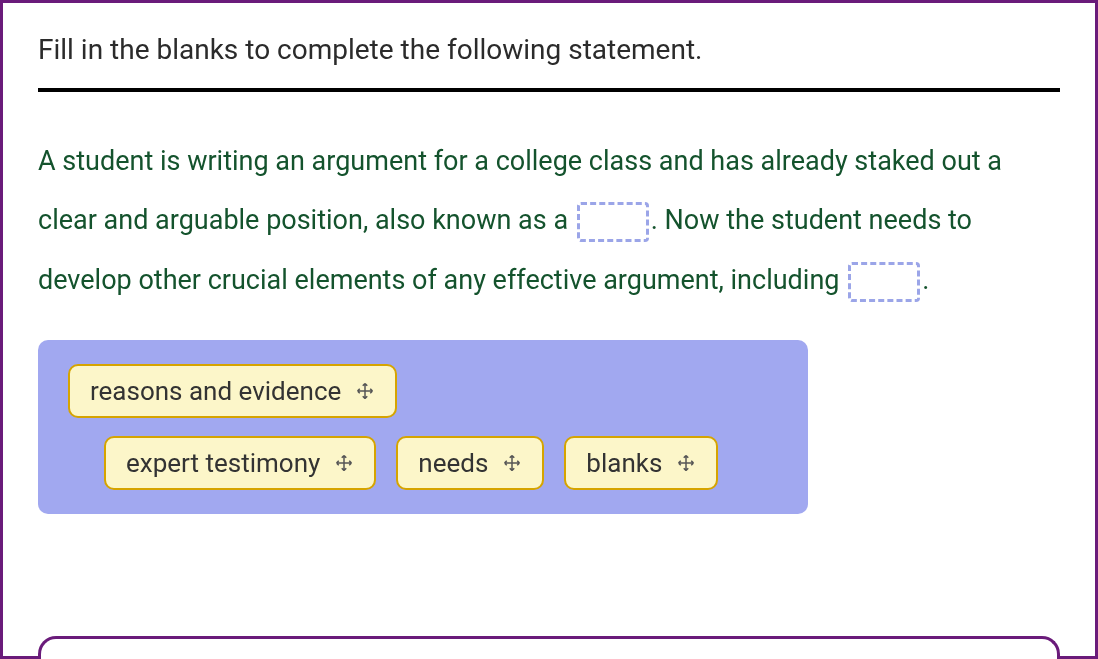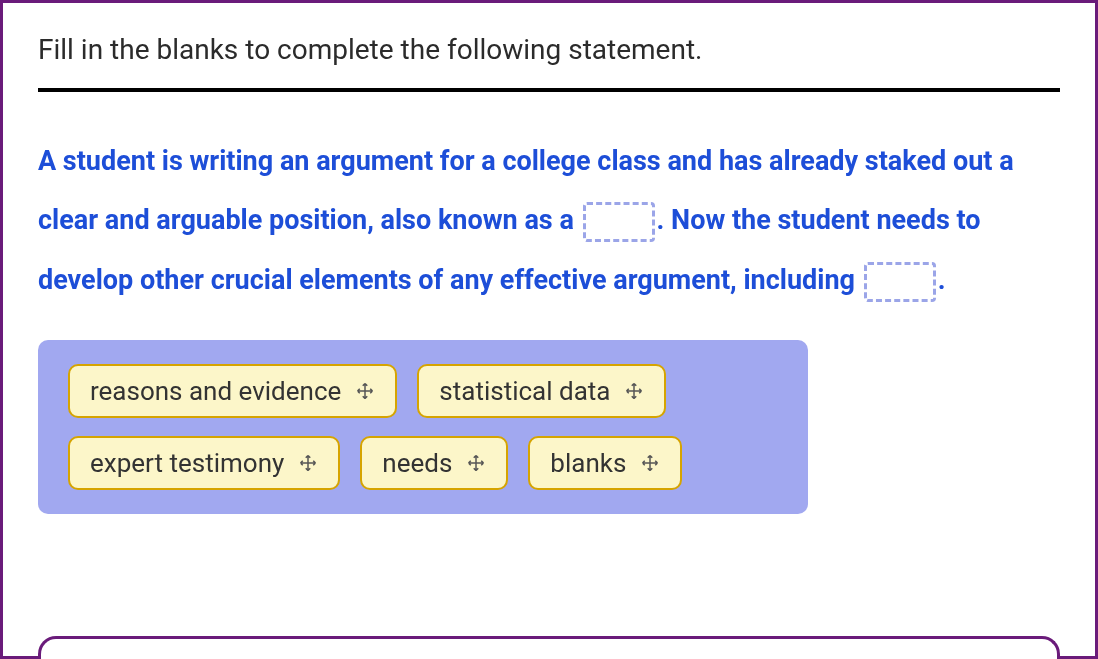--- a/index.html
+++ b/index.html
@@ -26,23 +26,23 @@
     font-weight: 400;
     margin: 0 0 22px 0;
   }
   .divider {
     border: none;
     border-top: 4px solid #000;
     margin: 0 0 40px 0;
   }
   .statement {
     font-size: 27px;
-    color: #1d4ed8;
+    color: #14532d;
     line-height: 2.2;
-    font-weight: 700;
+    font-weight: 400;
   }
   .blank {
     display: inline-block;
     width: 72px;
     height: 40px;
     border: 3px dashed #9ba5e8;
     border-radius: 4px;
     vertical-align: middle;
     margin: 0 2px;
     background: #fff;
@@ -53,21 +53,21 @@
     border-radius: 10px;
     padding: 24px 30px;
     display: inline-block;
     width: 770px;
   }
   .bank-row {
     display: flex;
     gap: 20px;
     margin-bottom: 18px;
   }
-  .bank-row:last-child { margin-bottom: 0; }
+  .bank-row:last-child { margin-bottom: 0; margin-left: 36px; }
   .chip {
     background: #fcf6c9;
     border: 2px solid #d6a400;
     border-radius: 10px;
     padding: 10px 20px;
     font-size: 26px;
     color: #333;
     display: inline-flex;
     align-items: center;
     gap: 14px;
@@ -117,28 +117,20 @@
     <div class="bank">
       <div class="bank-row">
         <div class="chip">
           <span>reasons and evidence</span>
           <span class="move-icon">
             <svg viewBox="0 0 24 24">
                 <path d="M12 2 L12 22 M2 12 L22 12 M12 2 L9 5 M12 2 L15 5 M12 22 L9 19 M12 22 L15 19 M2 12 L5 9 M2 12 L5 15 M22 12 L19 9 M22 12 L19 15"></path>
               </svg>
           </span>
         </div>
-        <div class="chip">
-          <span>statistical data</span>
-          <span class="move-icon">
-            <svg viewBox="0 0 24 24">
-                <path d="M12 2 L12 22 M2 12 L22 12 M12 2 L9 5 M12 2 L15 5 M12 22 L9 19 M12 22 L15 19 M2 12 L5 9 M2 12 L5 15 M22 12 L19 9 M22 12 L19 15"></path>
-              </svg>
-          </span>
-        </div>
       </div>
       <div class="bank-row">
         <div class="chip">
           <span>expert testimony</span>
           <span class="move-icon">
             <svg viewBox="0 0 24 24">
                 <path d="M12 2 L12 22 M2 12 L22 12 M12 2 L9 5 M12 2 L15 5 M12 22 L9 19 M12 22 L15 19 M2 12 L5 9 M2 12 L5 15 M22 12 L19 9 M22 12 L19 15"></path>
               </svg>
           </span>
         </div>

